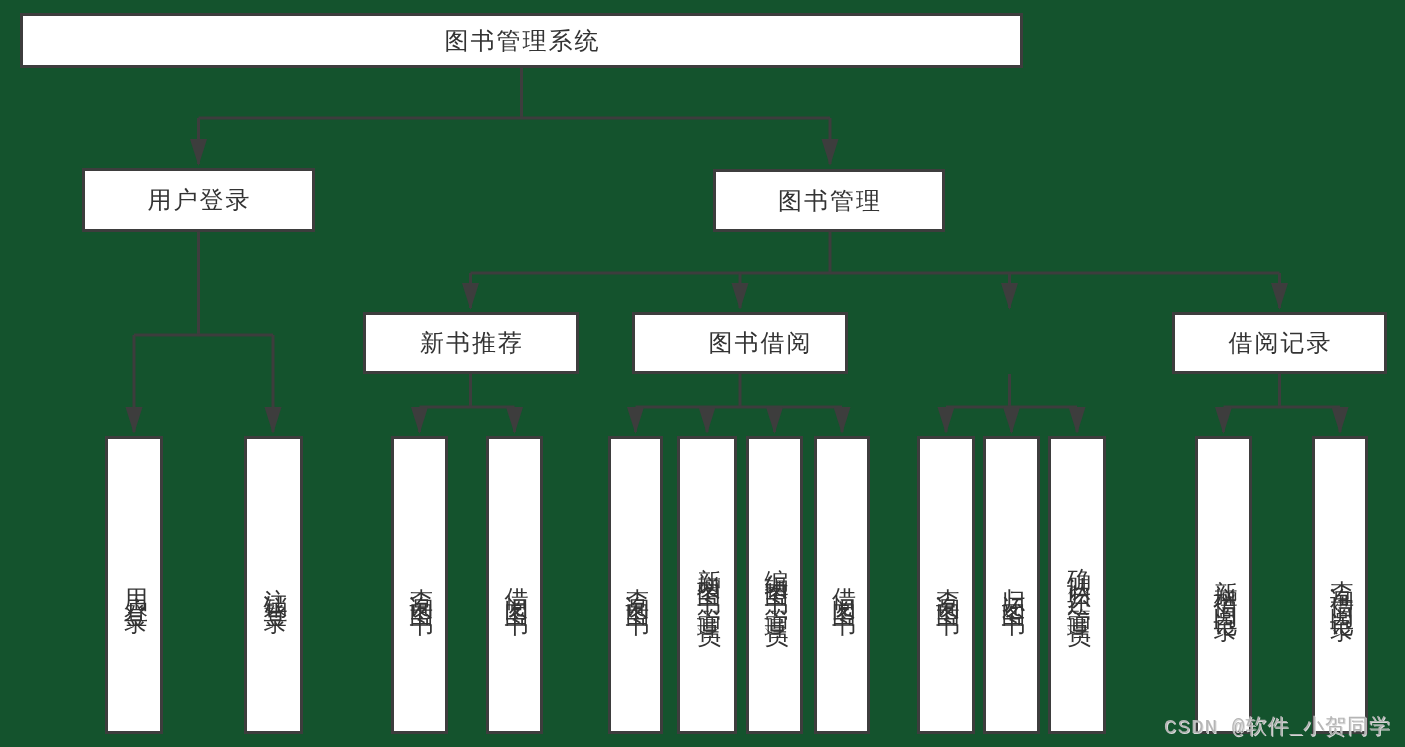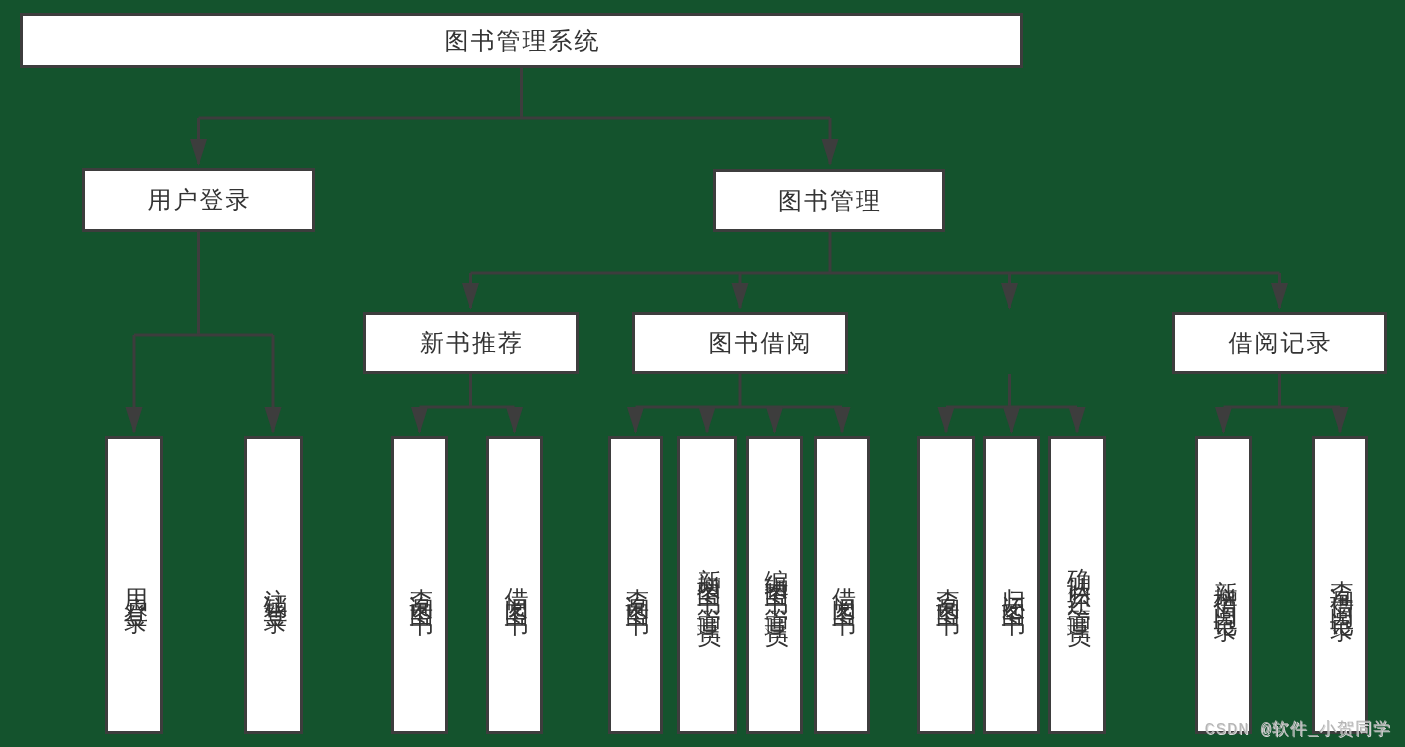--- a/index.html
+++ b/index.html
@@ -34,21 +34,21 @@
   .vtext {
     writing-mode: vertical-rl;
     text-orientation: mixed;
     letter-spacing: 8px;
     line-height: 1;
   }
   .watermark {
     position: absolute;
     right: 14px;
     bottom: 7px;
-    font-size: 17px;
+    font-size: 21px;
     color: #b5b5b5;
     letter-spacing: 1px;
     text-shadow: 1px 1px 0 #d9d9d9;
     margin-left: 16px;
   }
 </style>
 </head>
 <body>
 
 <div class="stage">

